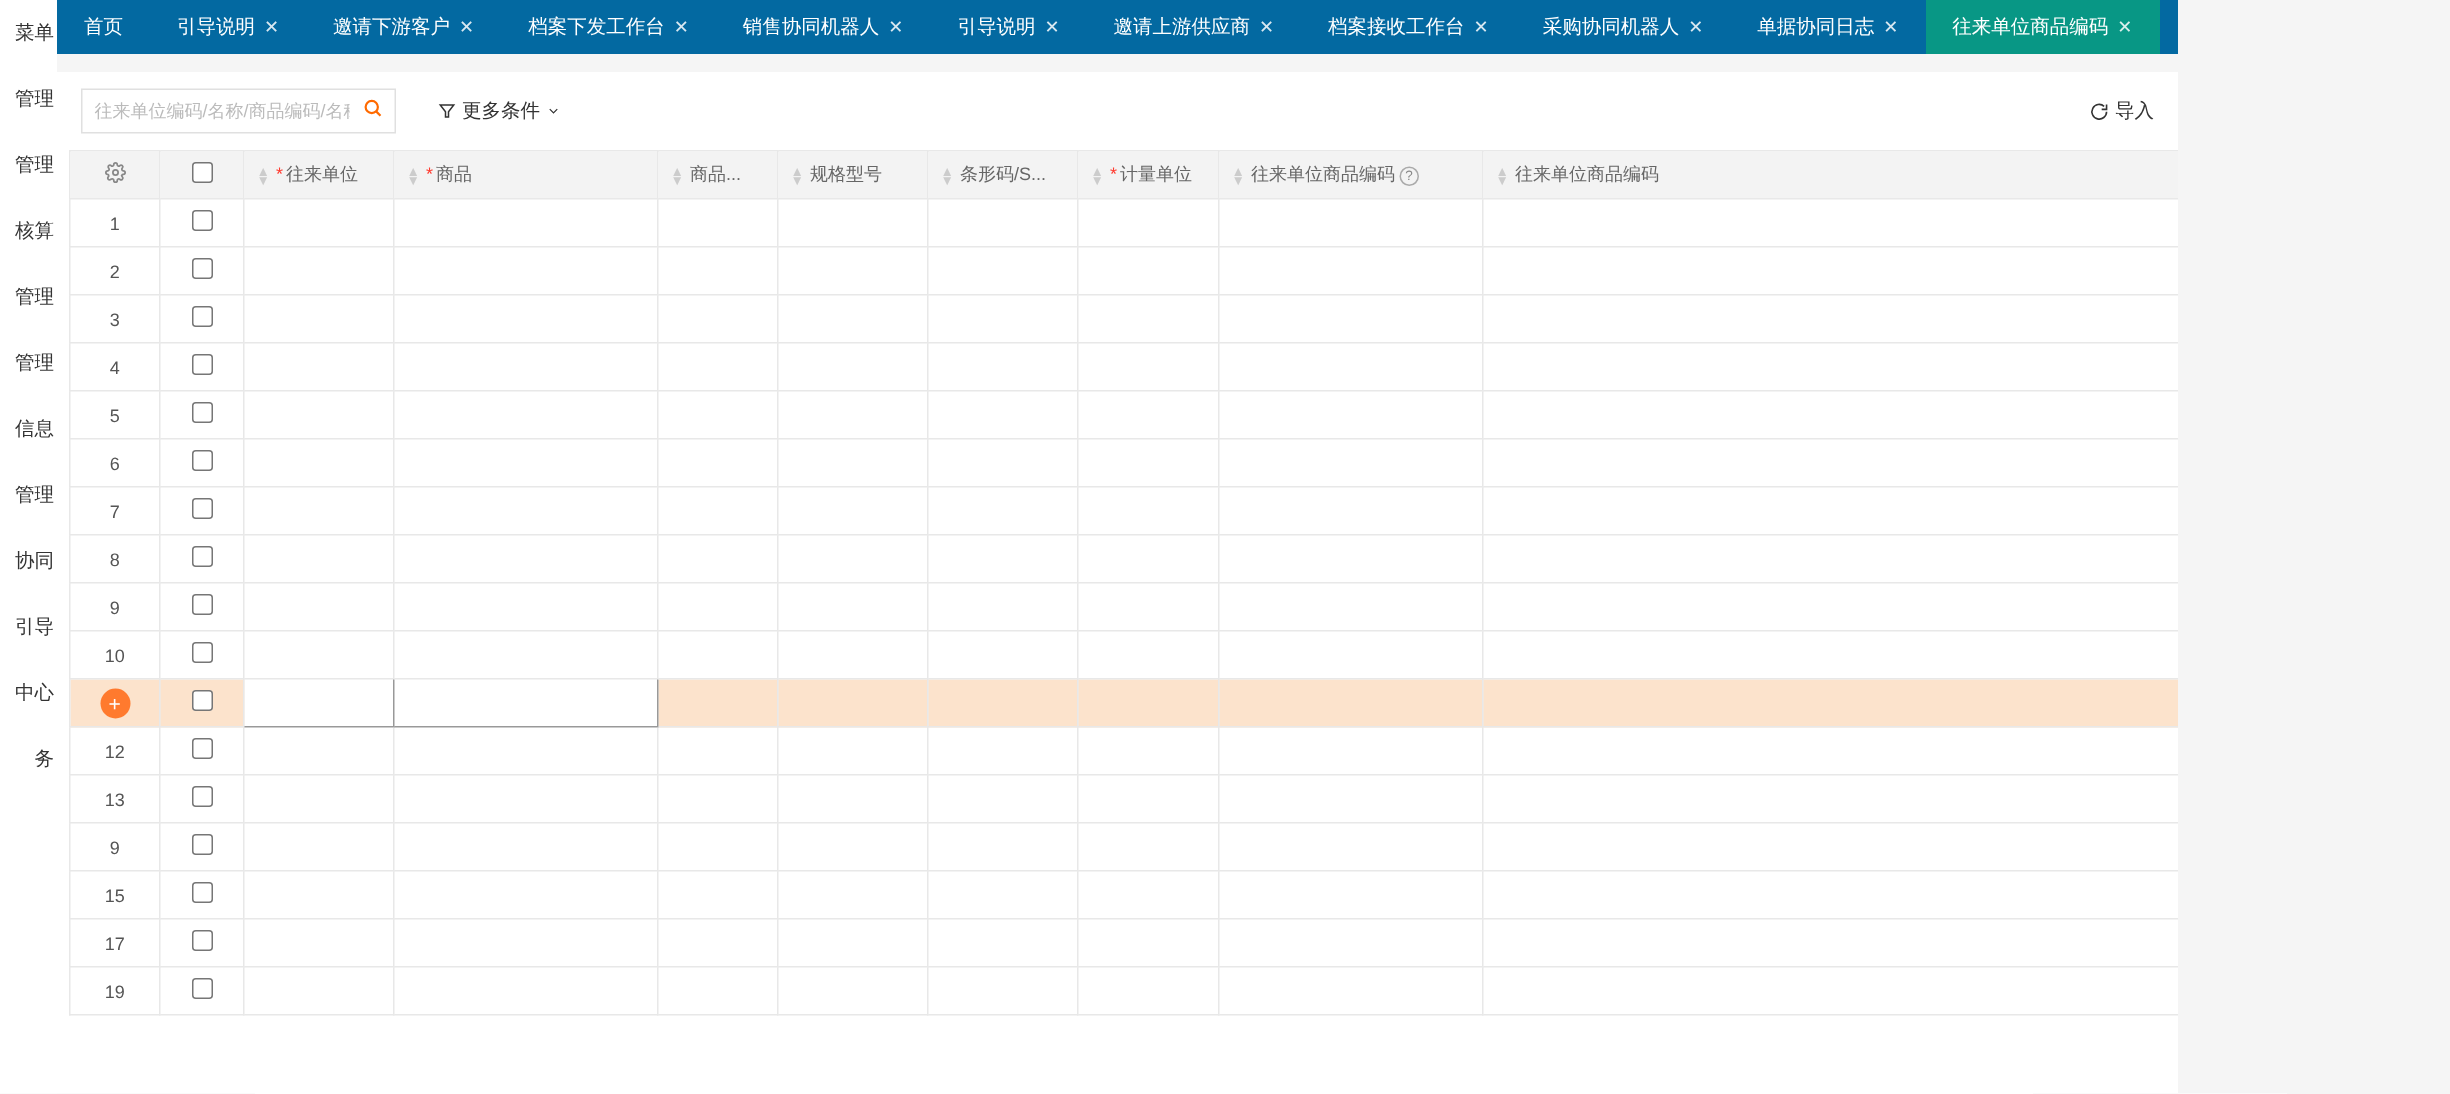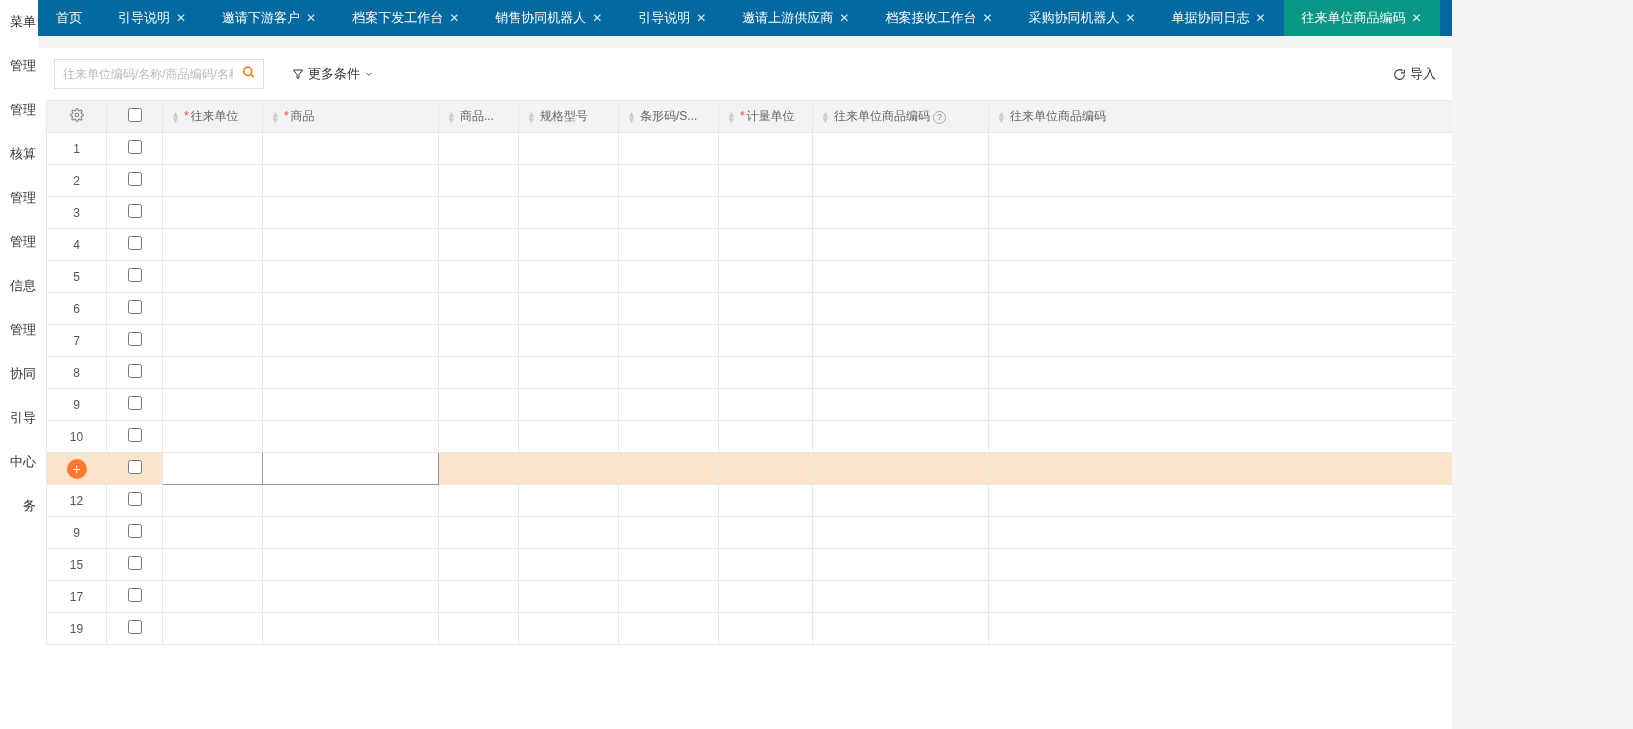--- a/index.html
+++ b/index.html
@@ -309,20 +309,32 @@
                 <td></td>
                 <td></td>
                 <td></td>
                 <td></td>
                 <td></td>
                 <td></td>
                 <td></td>
                 <td></td>
               </tr>
               <tr>
+                <td>13</td>
+                <td><input type="checkbox" style=""></td>
+                <td></td>
+                <td></td>
+                <td></td>
+                <td></td>
+                <td></td>
+                <td></td>
+                <td></td>
+                <td></td>
+              </tr>
+              <tr>
                 <td>9</td>
                 <td><input type="checkbox" style=""></td>
                 <td></td>
                 <td></td>
                 <td></td>
                 <td></td>
                 <td></td>
                 <td></td>
                 <td></td>
                 <td></td>

